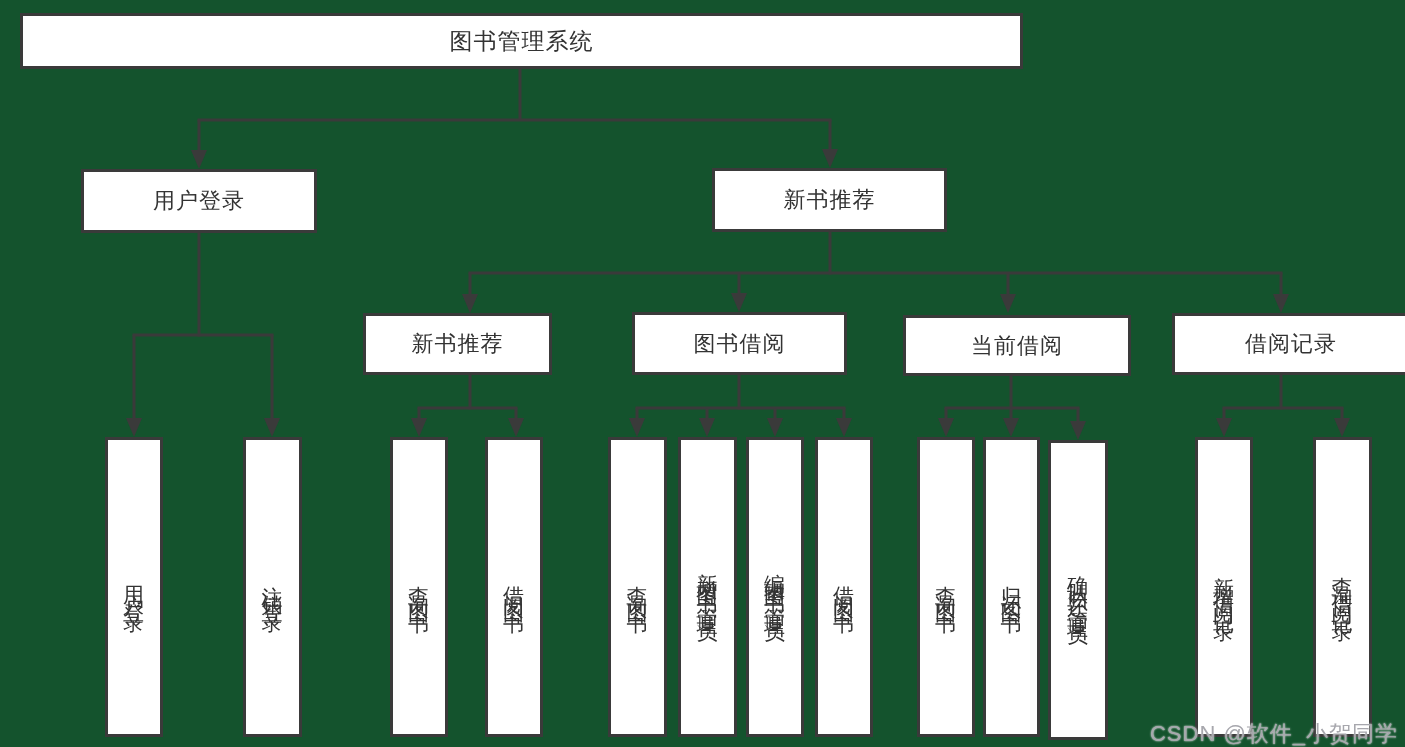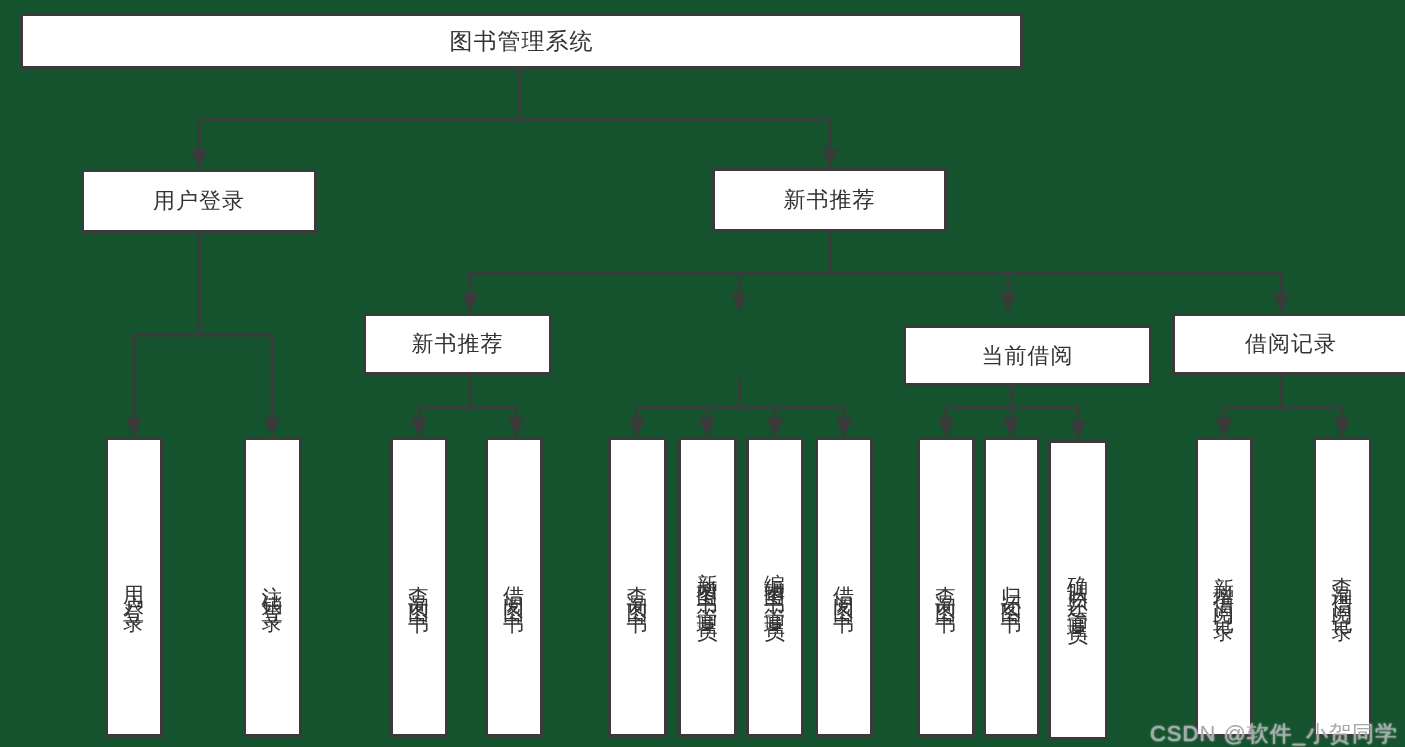--- a/index.html
+++ b/index.html
@@ -108,21 +108,24 @@
   <div class="hbox" style="left:81px;top:169px;width:236px;height:64px">
     <span>用户登录</span>
   </div>
   <div class="hbox" style="left:712px;top:168px;width:235px;height:64px">
     <span>新书推荐</span>
   </div>
 
   <div class="hbox" style="left:363px;top:313px;width:189px;height:62px">
     <span>新书推荐</span>
   </div>
-  <div class="hbox" style="left:903px;top:325px;width:249px;height:61px">
+  <div class="hbox" style="left:632px;top:312px;width:215px;height:63px">
+    <span>图书借阅</span>
+  </div>
+  <div class="hbox" style="left:903px;top:315px;width:228px;height:61px">
     <span>当前借阅</span>
   </div>
   <div class="hbox" style="left:1172px;top:313px;width:238px;height:62px">
     <span>借阅记录</span>
   </div>
 
   <div class="vbox" style="left:105px;top:437px;width:58px;height:300px">
     <span>用户登录</span>
   </div>
   <div class="vbox" style="left:243px;top:437px;width:59px;height:300px">

